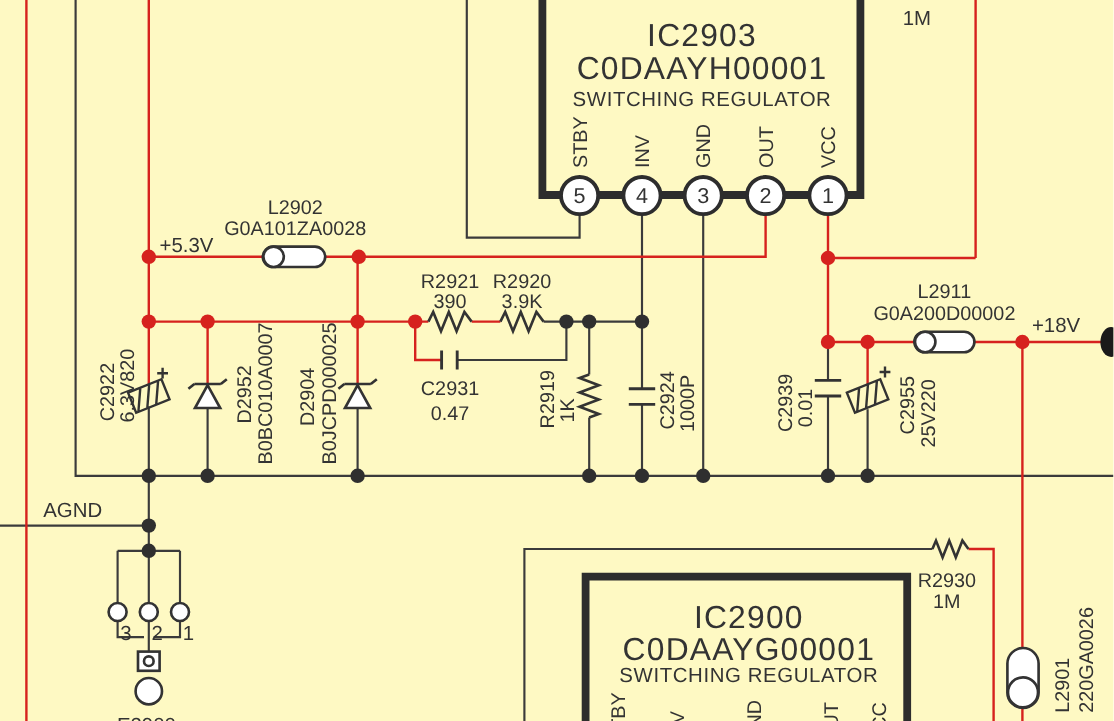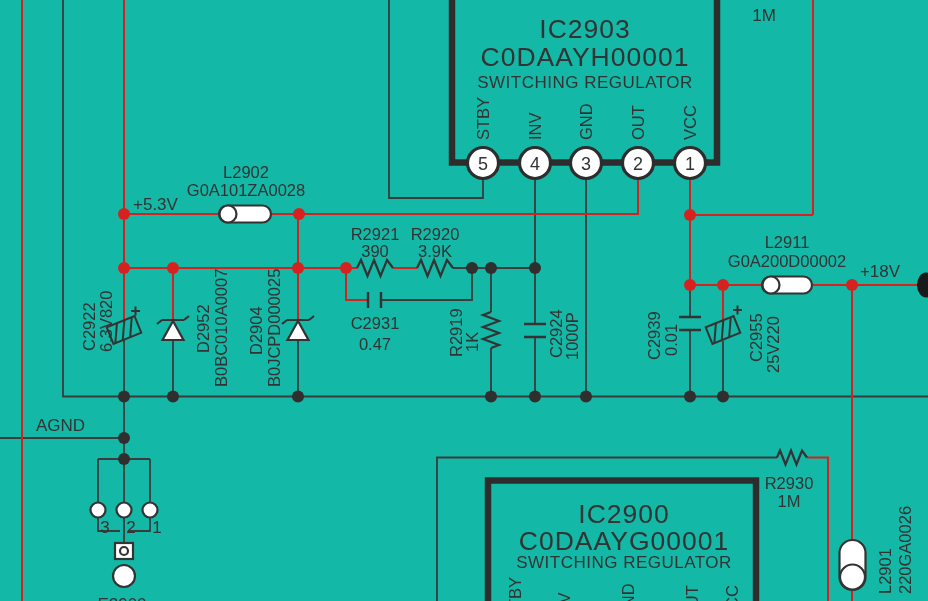--- a/index.html
+++ b/index.html
@@ -1,16 +1,16 @@
 <!DOCTYPE html>
 <html><head>
 <meta charset="utf-8">
 <style>
   html,body{margin:0;padding:0;background:#fff;}
-  #stage{position:relative;width:928px;height:601px;overflow:hidden;background:#14b8a6;}
+  #stage{position:relative;width:928px;height:601px;overflow:hidden;background:#fef9c3;}
   svg{display:block;}
   svg text{font-family:"Liberation Sans","DejaVu Sans",sans-serif;fill:#333333;}
   .big{font-size:26.5px;letter-spacing:1px;}
   .med{font-size:16.5px;}
   .fn{font-size:17px;letter-spacing:0.5px;}
   .num{font-size:18px;}
   .lbl{font-size:17px;}
 </style>
 </head>
 <body>

